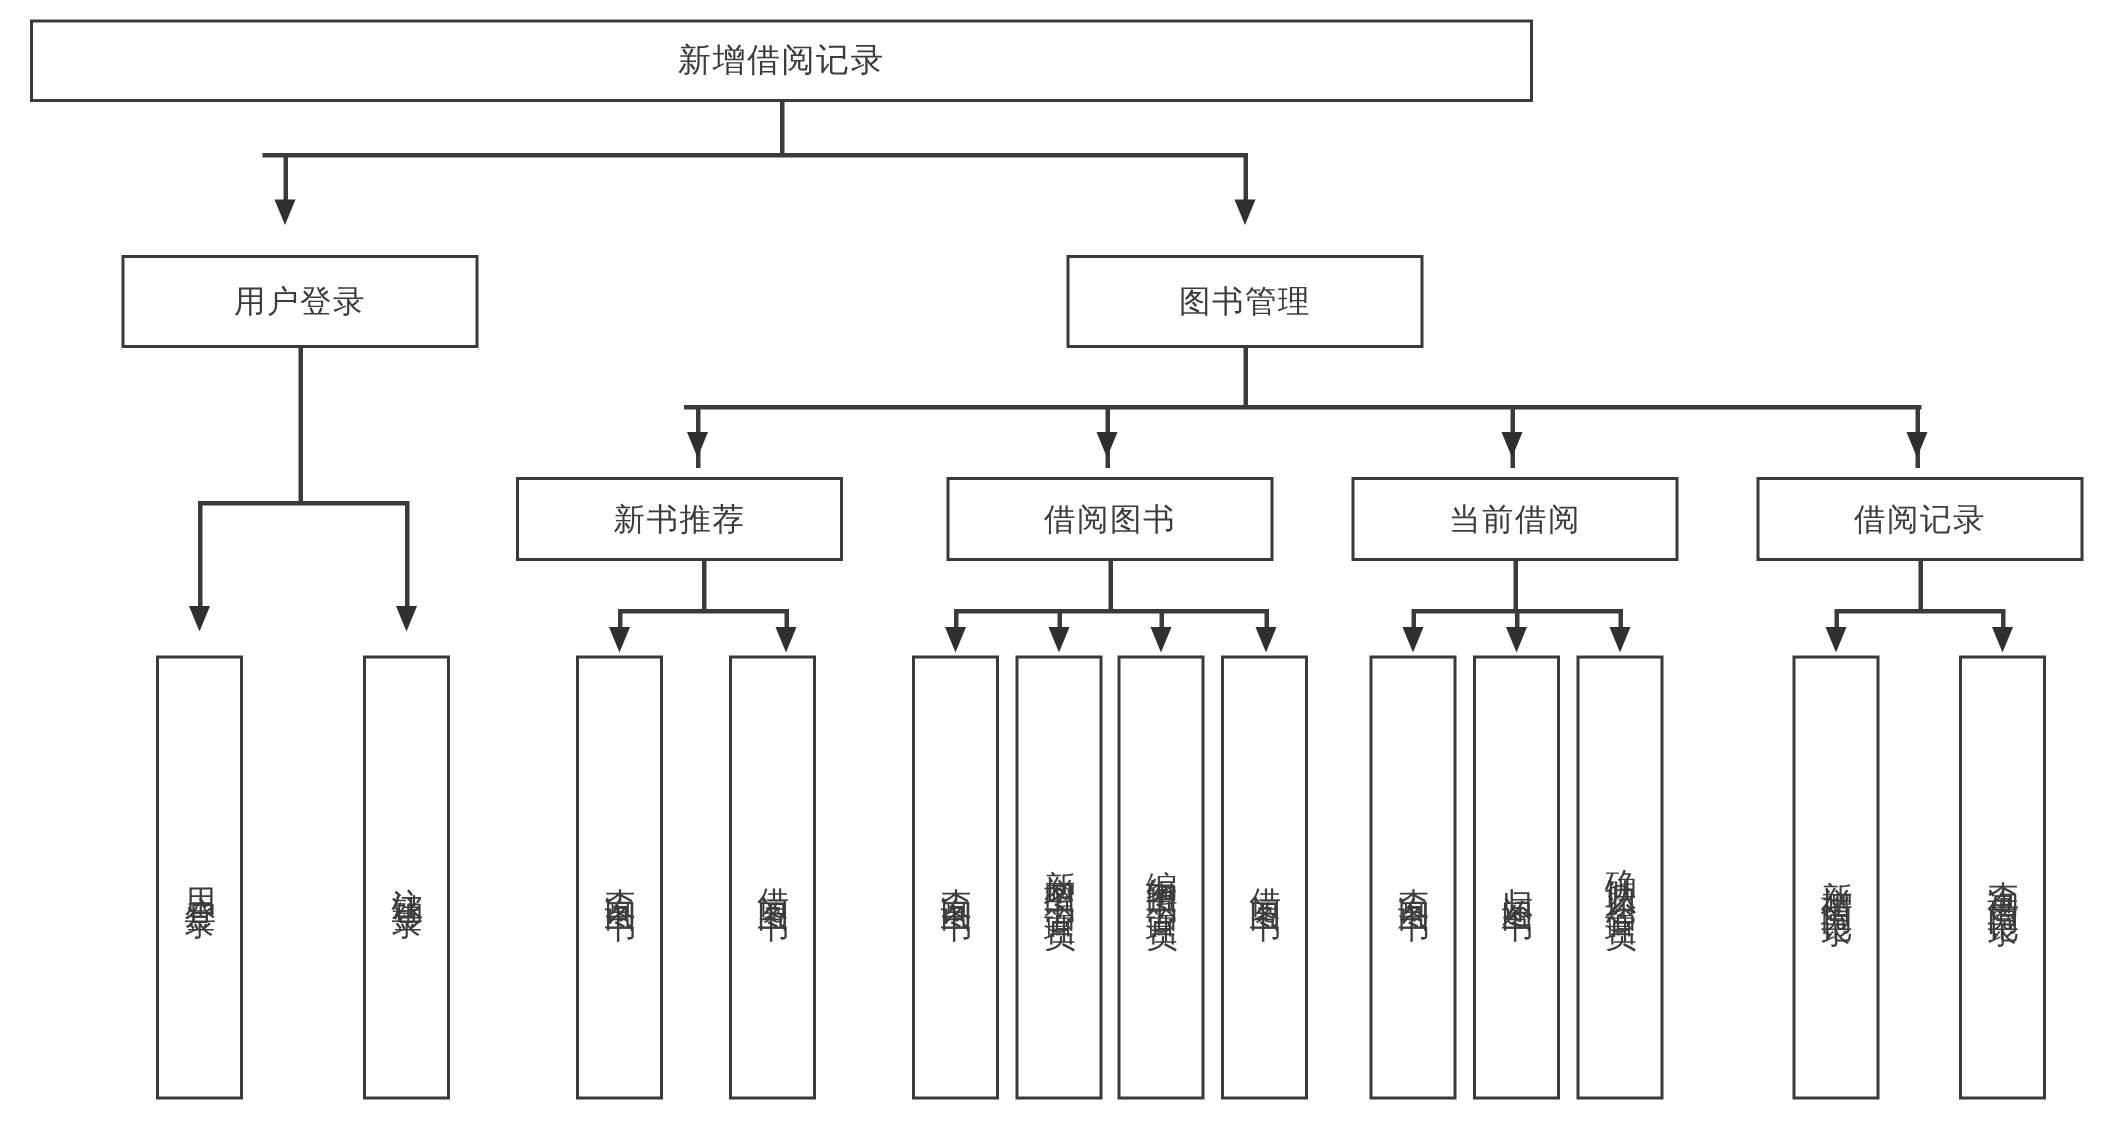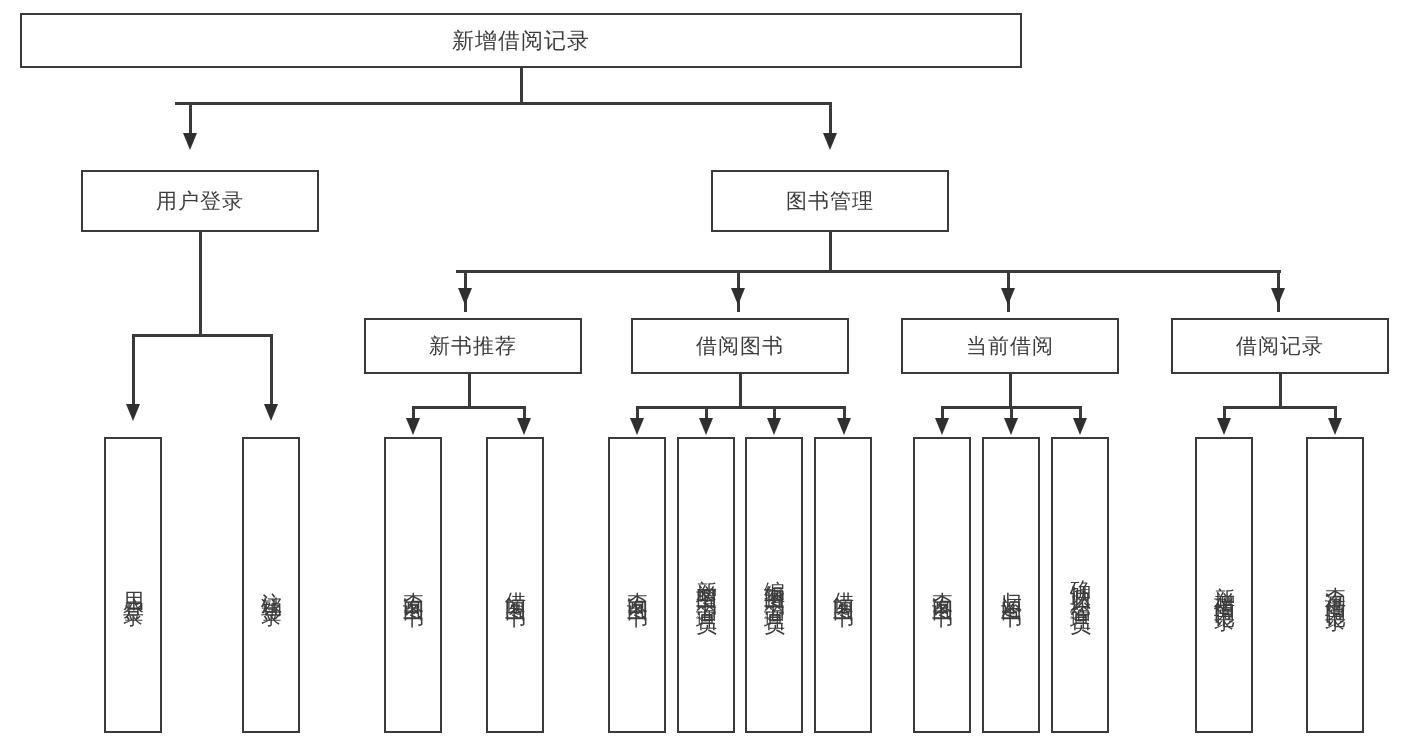--- a/index.html
+++ b/index.html
@@ -117,21 +117,21 @@
 
   <div class="line vline" style="left:464px;top:270px;width:2.5px;height:42px;"></div>
   <div class="arrow" style="left:458px;top:288px;"></div>
   <div class="line vline" style="left:737px;top:270px;width:2.5px;height:42px;"></div>
   <div class="arrow" style="left:731px;top:288px;"></div>
   <div class="line vline" style="left:1007px;top:270px;width:2.5px;height:42px;"></div>
   <div class="arrow" style="left:1001px;top:288px;"></div>
   <div class="line vline" style="left:1277px;top:270px;width:2.5px;height:42px;"></div>
   <div class="arrow" style="left:1271px;top:288px;"></div>
 
-  <div class="node" style="left:364px;top:318px;width:218px;height:56px;">
+  <div class="node" style="left:344px;top:318px;width:218px;height:56px;">
     <span class="label">新书推荐</span>
   </div>
   <div class="node" style="left:631px;top:318px;width:218px;height:56px;">
     <span class="label">借阅图书</span>
   </div>
   <div class="node" style="left:901px;top:318px;width:218px;height:56px;">
     <span class="label">当前借阅</span>
   </div>
   <div class="node" style="left:1171px;top:318px;width:218px;height:56px;">
     <span class="label">借阅记录</span>

